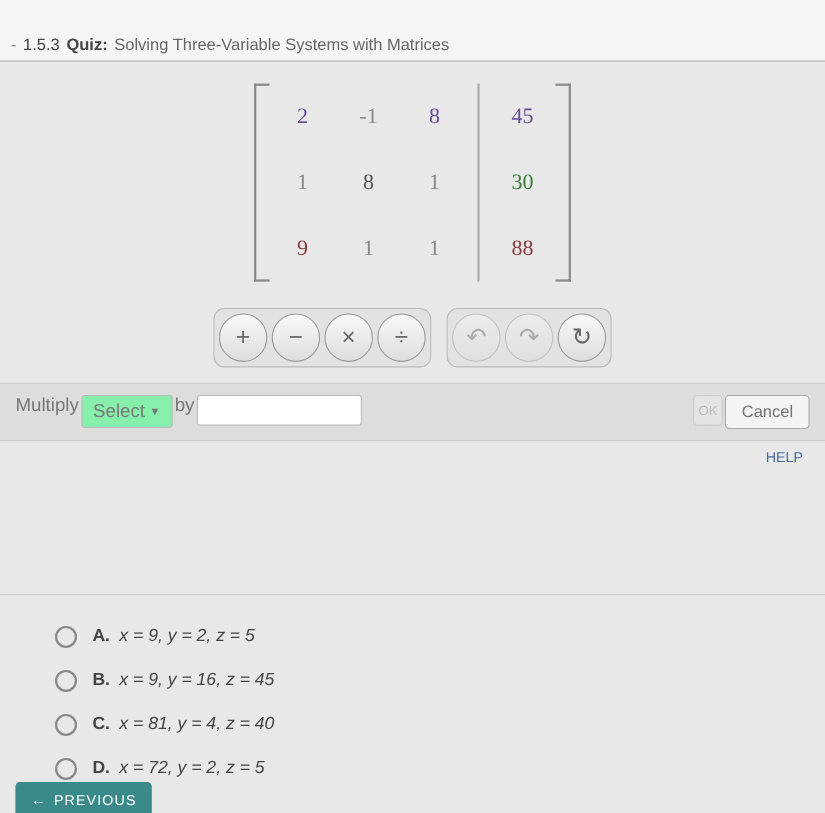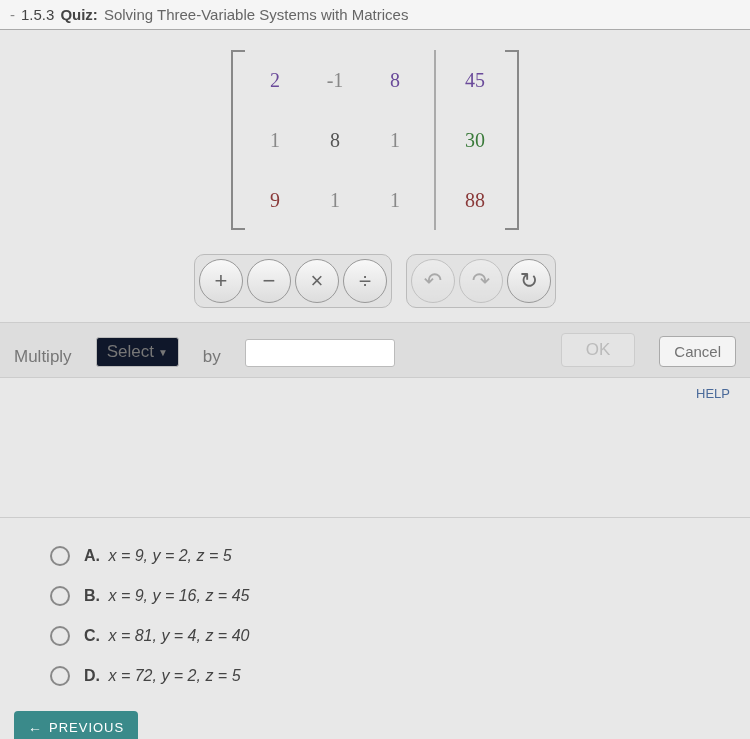--- a/index.html
+++ b/index.html
@@ -14,21 +14,21 @@
       background: #f5f5f5;
       border-bottom: 1px solid #aaa;
       padding: 6px 10px;
       display: flex;
       align-items: baseline;
       gap: 6px;
     }
     .header .prefix { color: #888; font-size: 15px; }
     .header .num { color: #444; font-weight: normal; font-size: 15px; }
     .header .quiz { color: #444; font-weight: bold; font-size: 15px; }
-    .header .title { color: #666; font-size: 15px; }
+    .header .title { color: #666; font-size: 15px; margin-top: 26px; }
     .matrix-area {
       display: flex;
       justify-content: center;
       padding: 20px 0 10px;
     }
     .matrix {
       display: flex;
       align-items: stretch;
     }
     .bracket-left, .bracket-right {
@@ -87,27 +87,27 @@
       color: #666;
       cursor: pointer;
     }
     .op-btn.faded { opacity: 0.45; }
     .action-bar {
       background: #ddd;
       border-top: 1px solid #ccc;
       border-bottom: 1px solid #ccc;
       padding: 10px 14px;
       display: flex;
-      align-items: flex-end;
-      gap: 24px;
+      align-items: flex-start;
+      gap: 2px;
       font-size: 17px;
       color: #777;
     }
     .select-box {
-      background: #0f172a;
+      background: #86efac;
       border: 1px solid #bbb;
       padding: 4px 10px;
       border-radius: 3px;
       display: flex;
       align-items: center;
       gap: 4px;
       color: #777;
     }
     .caret { font-size: 10px; }
     .input-box {
@@ -115,23 +115,23 @@
       border: 1px solid #bbb;
       width: 150px;
       height: 28px;
       border-radius: 3px;
     }
     .spacer { flex: 1; }
     .ok-btn {
       background: #e4e4e4;
       border: 1px solid #ccc;
       color: #bbb;
-      padding: 6px 24px;
+      padding: 6px 4px;
       border-radius: 4px;
-      font-size: 17px;
+      font-size: 12px;
     }
     .cancel-btn {
       background: #f4f4f4;
       border: 1px solid #aaa;
       color: #737373;
       padding: 6px 14px;
       border-radius: 4px;
       font-size: 15px;
     }
     .help-row { text-align: right; padding: 6px 20px; }

